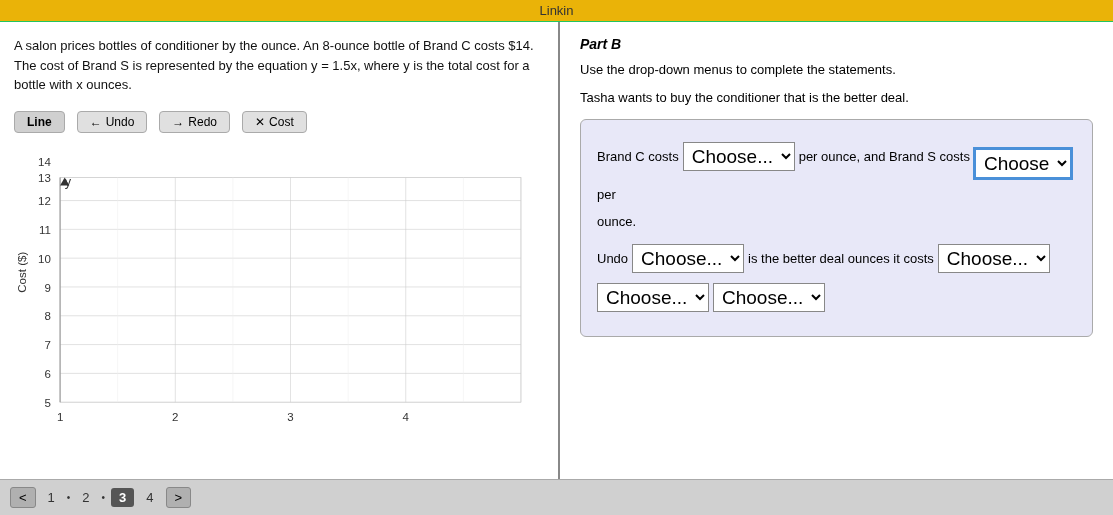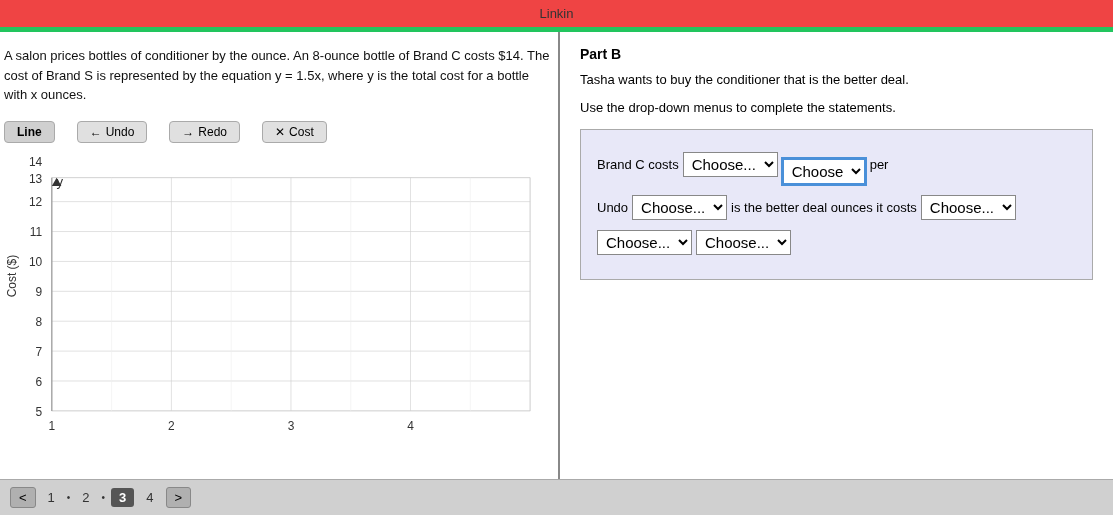--- a/index.html
+++ b/index.html
@@ -6,57 +6,57 @@
     body {
       font-family: Arial, sans-serif;
       background: #e8e8e8;
       width: 1113px;
       height: 515px;
       overflow: hidden;
       display: flex;
       flex-direction: column;
     }
     .top-bar {
-      background: #ef4444;
-      height: 32px;
+      background: #eab308;
+      height: 22px;
       display: flex;
       align-items: center;
       justify-content: center;
       font-size: 13px;
       color: #333;
-      border-bottom: 5px solid #22c55e;
+      border-bottom: 1px solid #22c55e;
     }
     .main-content {
       display: flex;
       flex: 1;
       overflow: hidden;
     }
     .left-panel {
       background: #fff;
       width: 560px;
-      padding: 14px 4px;
+      padding: 14px 14px;
       border-right: 2px solid #888;
       display: flex;
       flex-direction: column;
     }
     .problem-text {
       font-size: 13px;
       line-height: 1.5;
       color: #111;
       margin-bottom: 12px;
     }
     .part-label {
       font-weight: bold;
       font-size: 13px;
       margin-bottom: 6px;
     }
     .toolbar {
       display: flex;
       align-items: flex-start;
-      gap: 22px;
+      gap: 12px;
       margin-bottom: 10px;
       margin-top: 4px;
     }
     .tool-btn {
       background: #e0e0e0;
       border: 1px solid #aaa;
       border-radius: 4px;
       padding: 3px 12px;
       font-size: 12px;
       cursor: pointer;
@@ -80,47 +80,48 @@
       background: #fff;
       flex: 1;
       padding: 14px 20px;
       display: flex;
       flex-direction: column;
     }
     .part-b-label {
       font-weight: bold;
       font-size: 14px;
       margin-bottom: 8px;
+      font-style: italic;
     }
     .part-b-desc {
       font-size: 13px;
       line-height: 1.5;
       margin-bottom: 8px;
     }
     .dropdown-section {
       background: #e8e8f8;
       border: 1px solid #aaa;
       padding: 14px 16px;
-      border-radius: 0;
+      border-radius: 6px;
       margin-top: 4px;
     }
     .statement-row {
       font-size: 13px;
       display: flex;
       align-items: center;
       flex-wrap: wrap;
       gap: 4px;
       margin-bottom: 10px;
       line-height: 1.8;
     }
     .dropdown-select {
       border: 1px solid #888;
       background: #fff;
       padding: 2px 4px;
-      font-size: 15px;
+      font-size: 19px;
       cursor: pointer;
       min-width: 80px;
     }
     .dropdown-select.highlighted {
       border: 2px solid #4a90d9;
       outline: 1px solid #4a90d9;
       margin-top: 14px;
     }
     .bottom-nav {
       background: #d0d0d0;
@@ -229,40 +230,44 @@
 
         <text x="44" y="12" font-size="11" fill="#333">y</text>
 
         <polygon points="44,5 40,12 48,12" fill="#333"></polygon>
       </svg>
     </div>
   </div>
 
   <div class="right-panel">
     <div class="part-b-label">Part B</div>
+    <p class="part-b-desc">Use the drop-down menus to complete the statements.</p>
     <p class="part-b-desc">Tasha wants to buy the conditioner that is the better deal.</p>
-    <p class="part-b-desc">Use the drop-down menus to complete the statements.</p>
 
     <div class="dropdown-section">
 
       <div class="statement-row">
         <span>Brand C costs</span>
         <select class="dropdown-select">
           <option>Choose...</option>
           <option>$1.50</option>
           <option>$1.75</option>
           <option>$2.00</option>
         </select>
+        <span>per ounce, and Brand S costs</span>
         <select class="dropdown-select highlighted">
           <option>Choose</option>
           <option>$1.50</option>
           <option>$1.75</option>
           <option>$2.00</option>
         </select>
         <span>per</span>
+      </div>
+      <div class="statement-row" style="margin-top:-6px;">
+        <span>ounce.</span>
       </div>
 
       <div class="statement-row">
         <span>Undo</span>
         <select class="dropdown-select">
           <option>Choose...</option>
           <option>C</option>
           <option>S</option>
         </select>
         <span>is the better deal ounces it costs</span>

